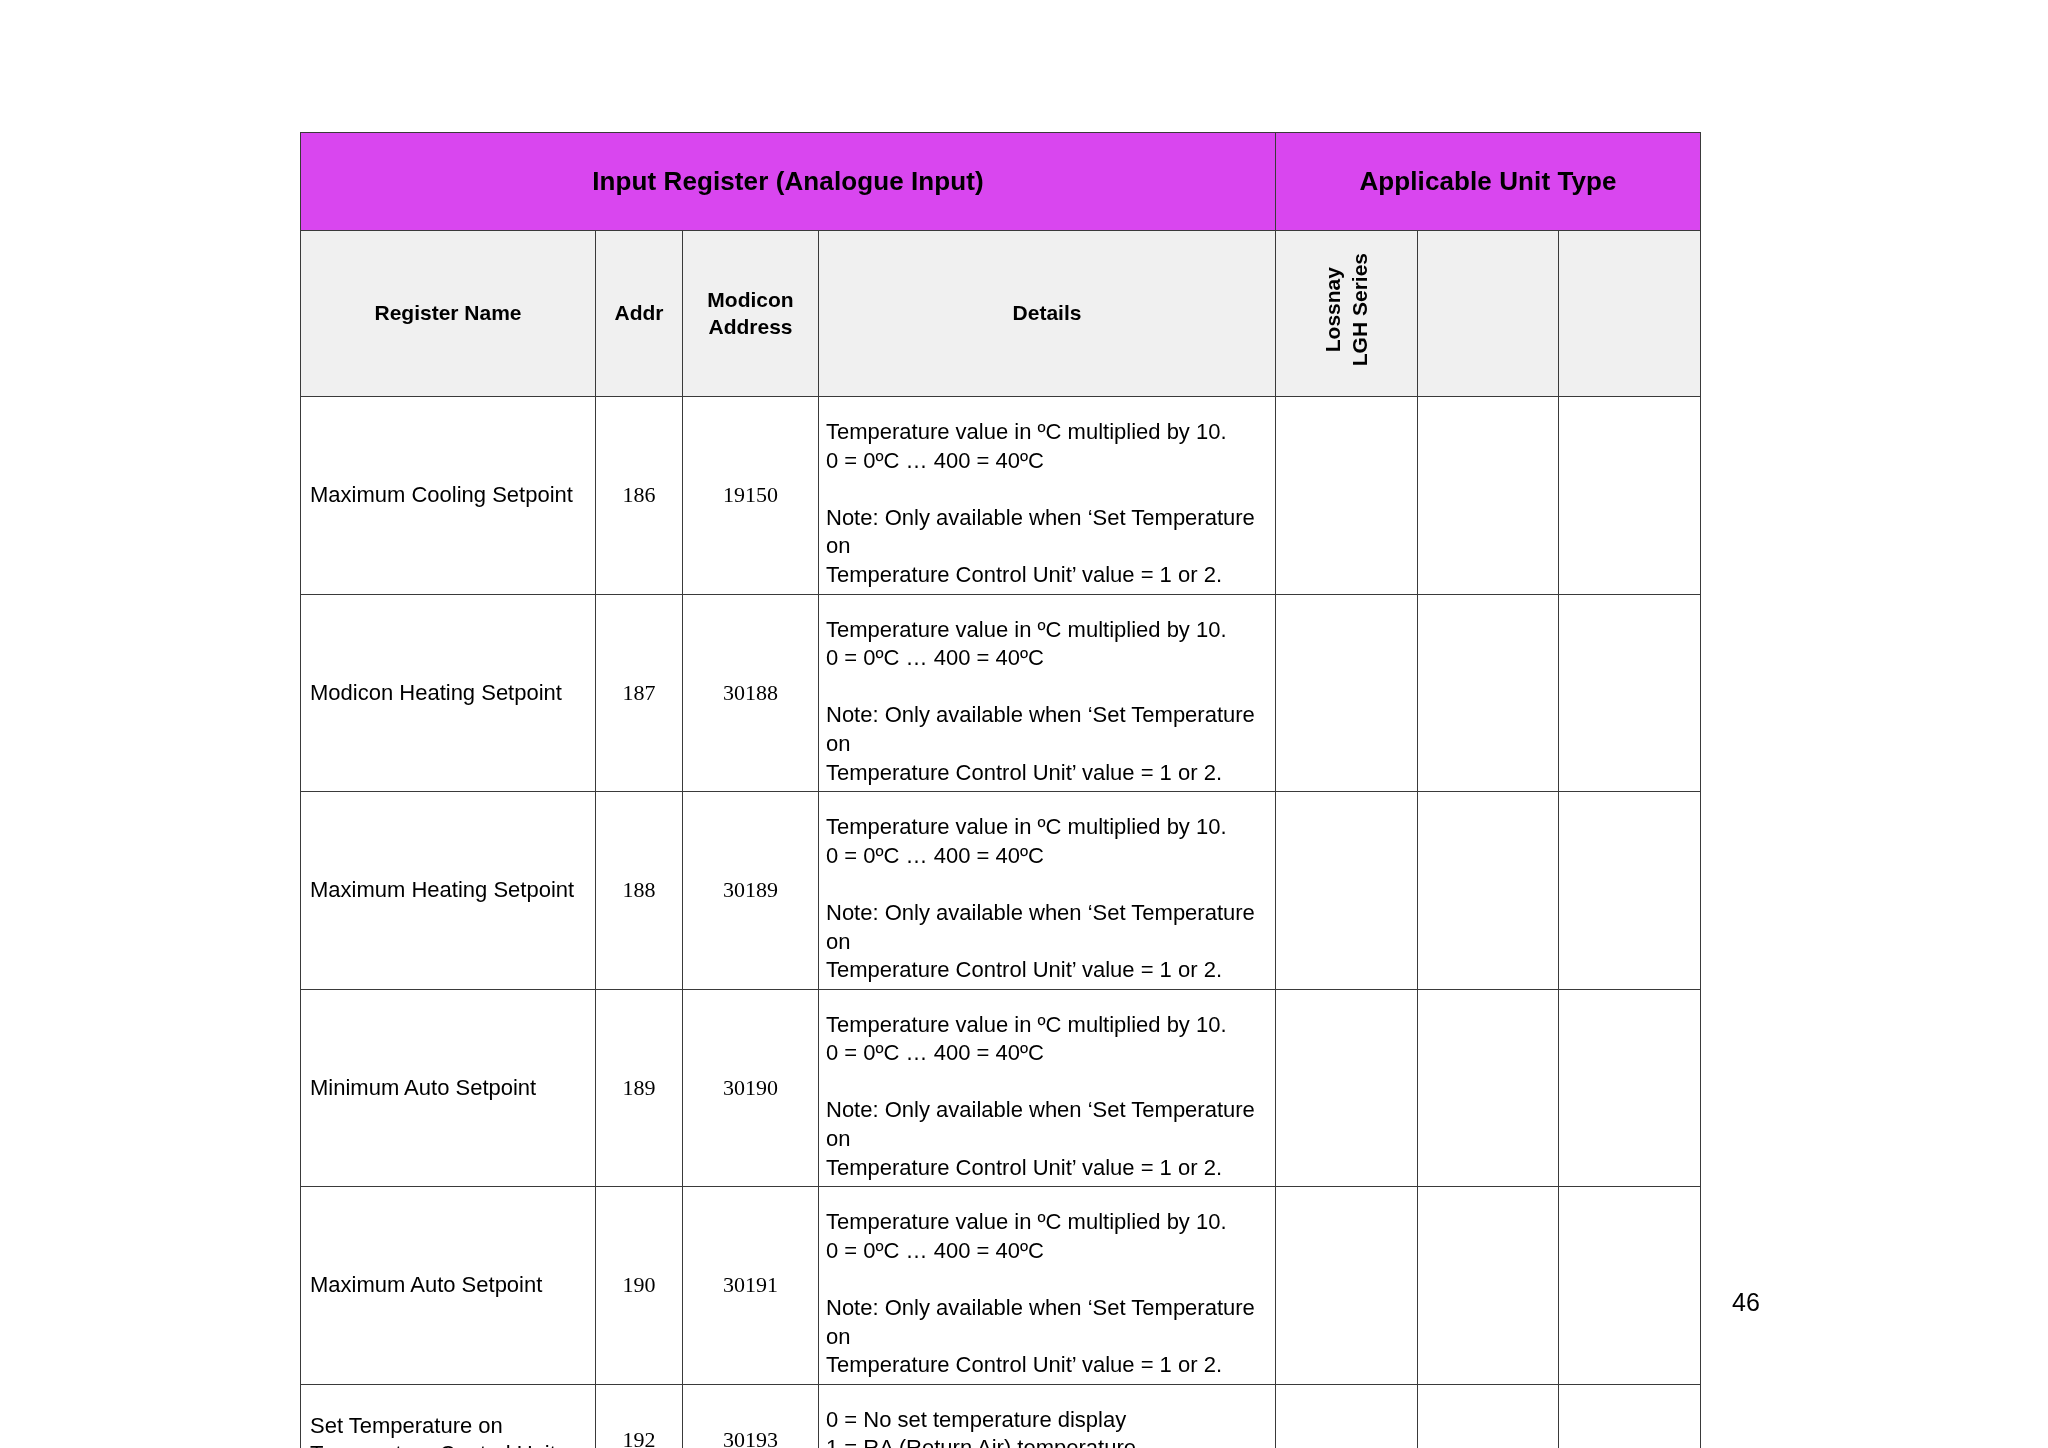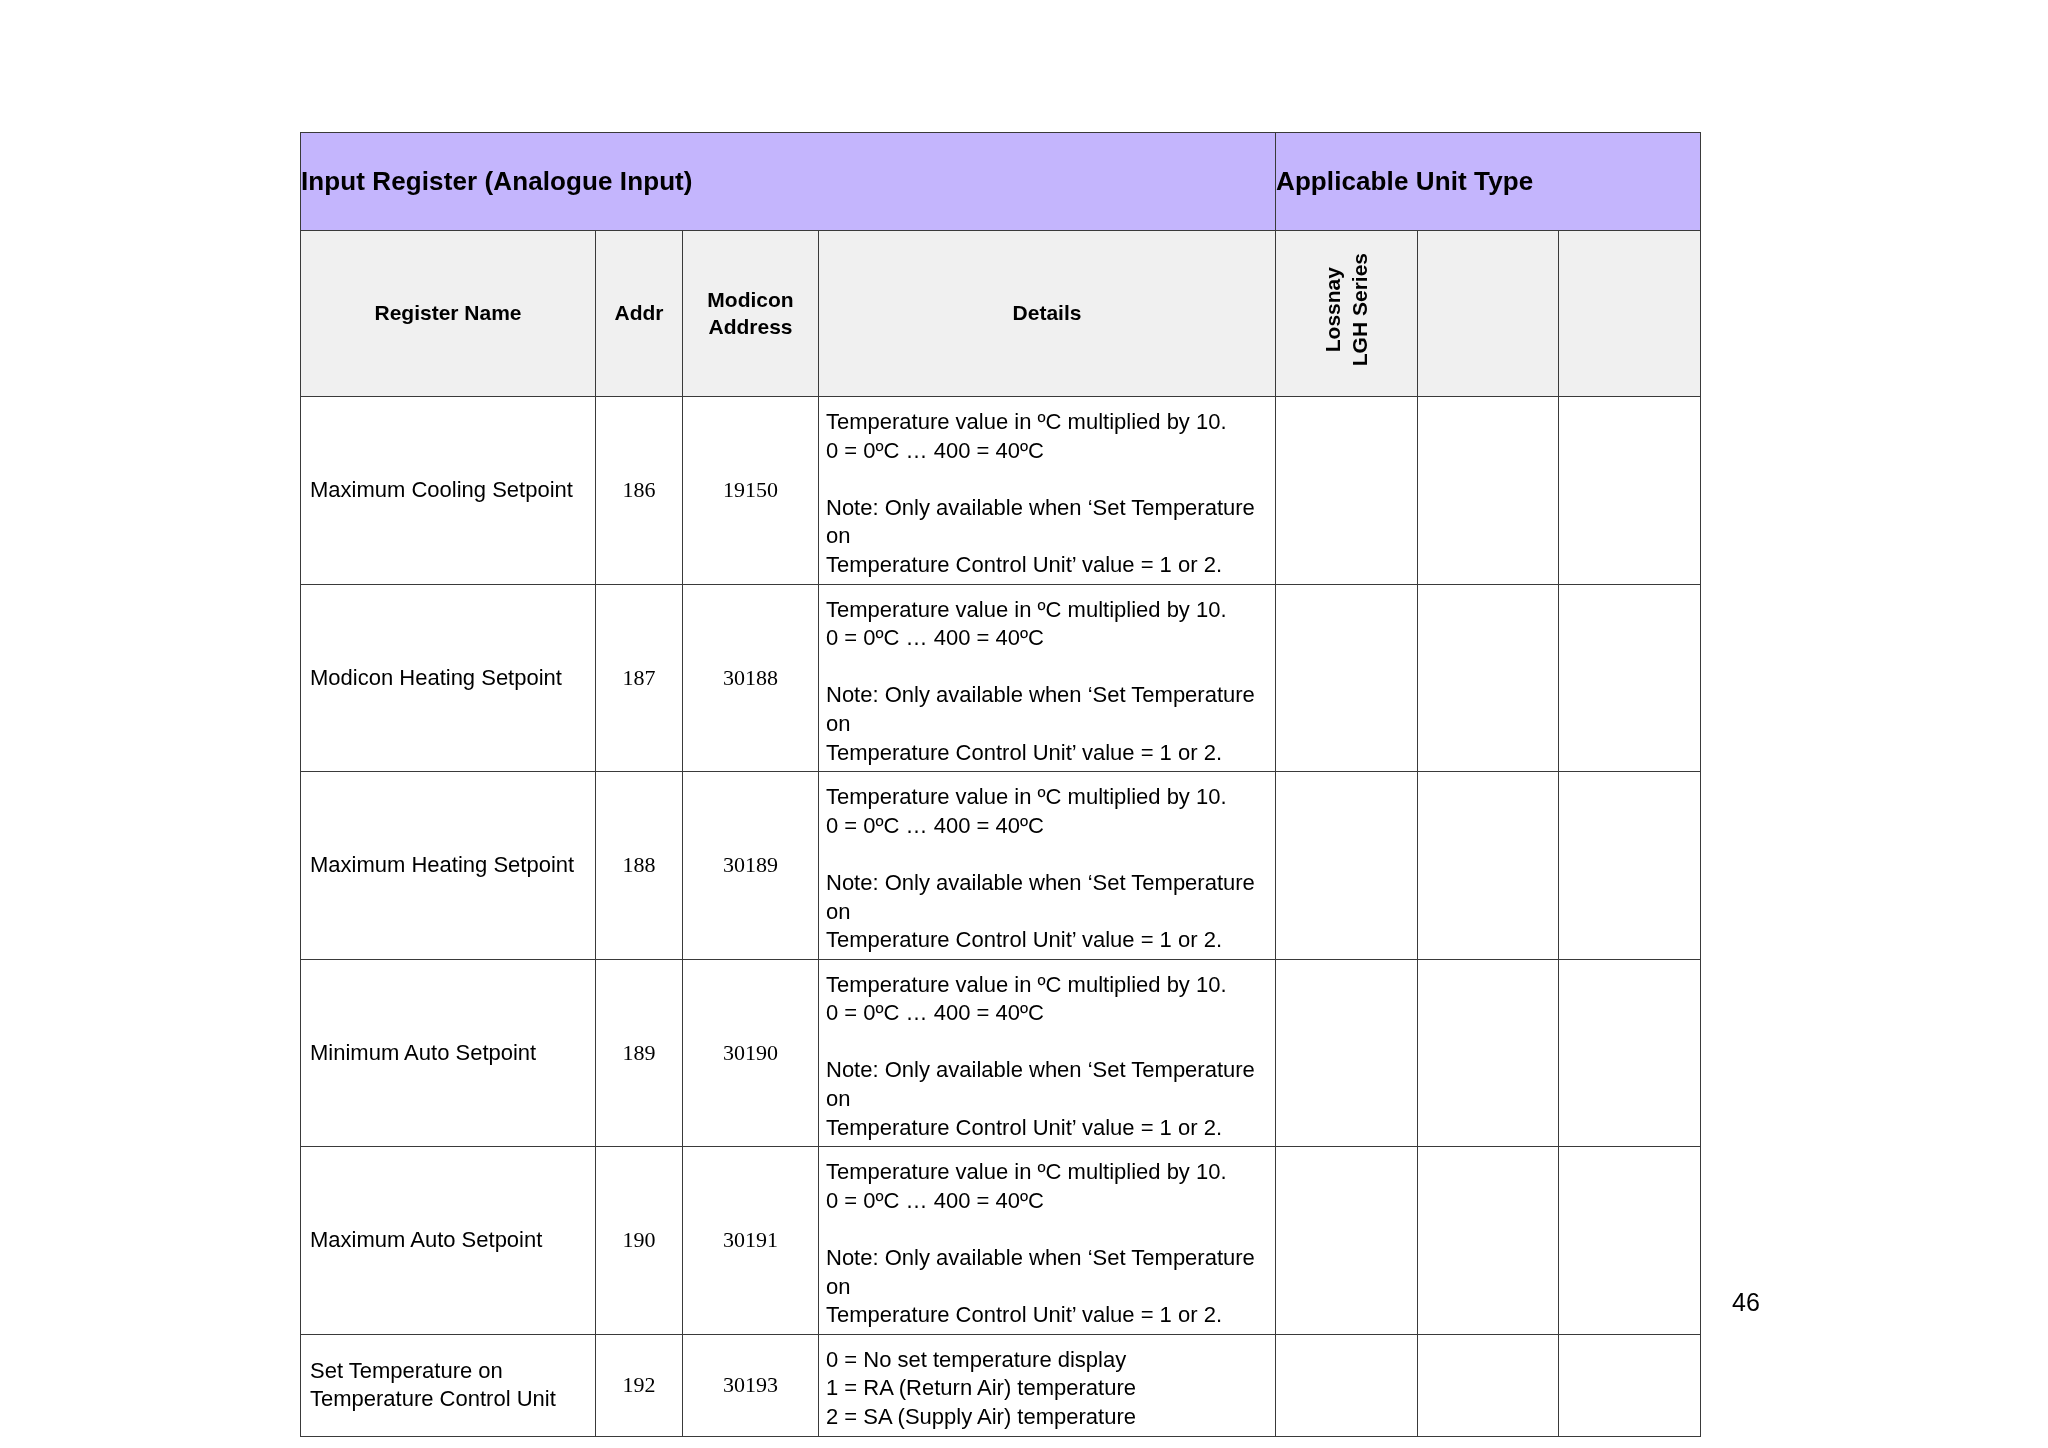--- a/index.html
+++ b/index.html
@@ -45,23 +45,23 @@
   col.c-name  { width: 295px; }
   col.c-addr  { width: 87px;  }
   col.c-mod   { width: 136px; }
   col.c-det   { width: 457px; }
   col.c-lgh   { width: 142px; }
   col.c-b1    { width: 141px; }
   col.c-b2    { width: 142px; }
 
   
   .hdr-band td {
-    background: #c4b5fd;
+    background: #d946ef;
     height: 97px;
-    text-align: left;
+    text-align: center;
     font-weight: bold;
     font-size: 26px;
     letter-spacing: 0.1px;
   }
 
   
   .hdr-cols td {
     background: #f0f0f0;
     height: 165px;
     text-align: center;
@@ -112,21 +112,21 @@
   .check-mark {
     font-size: 30px;
     line-height: 1;
   }
 
   tr.r-tall td { height: 110px; }
   tr.r-short td { height: 56px; }
   tr.r-med td { height: 66px; }
 
   tr.r-tall td.cell-details,
-  tr.r-med td.cell-details { padding-top: 11px; }
+  tr.r-med td.cell-details { padding-top: 21px; }
 
   
   .page-number {
     position: absolute;
     left: 1732px;
     top: 1288px;
     font-size: 25px;
     color: #000;
   }
 </style>

